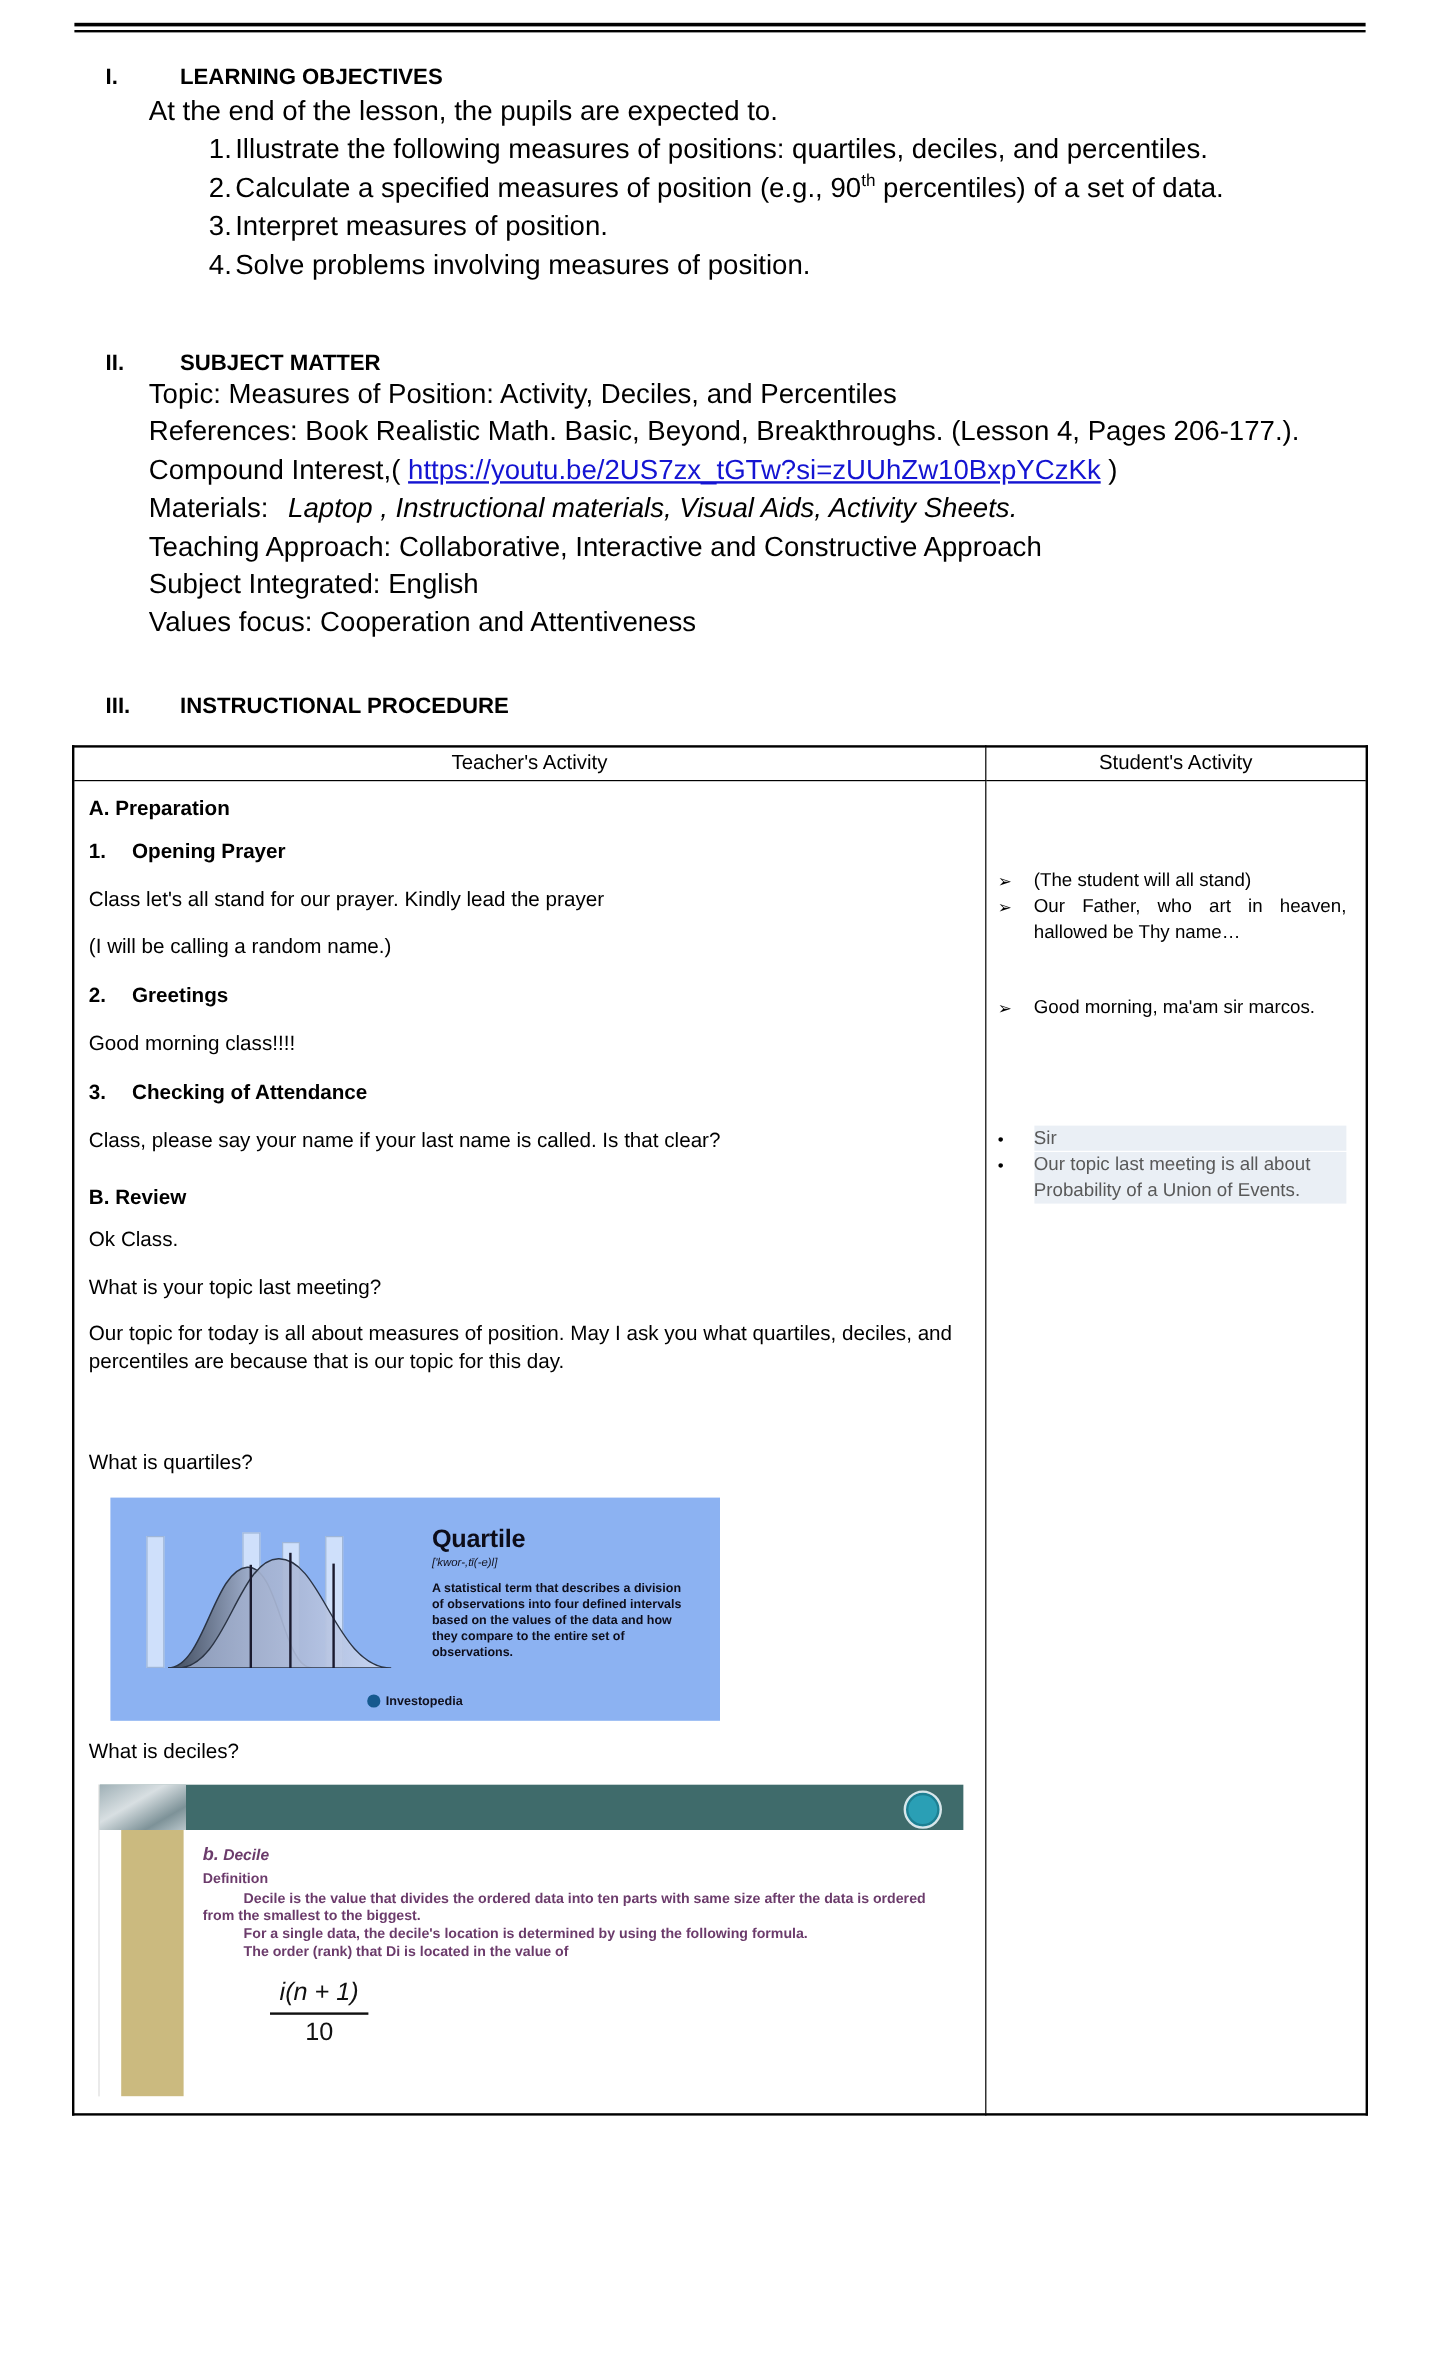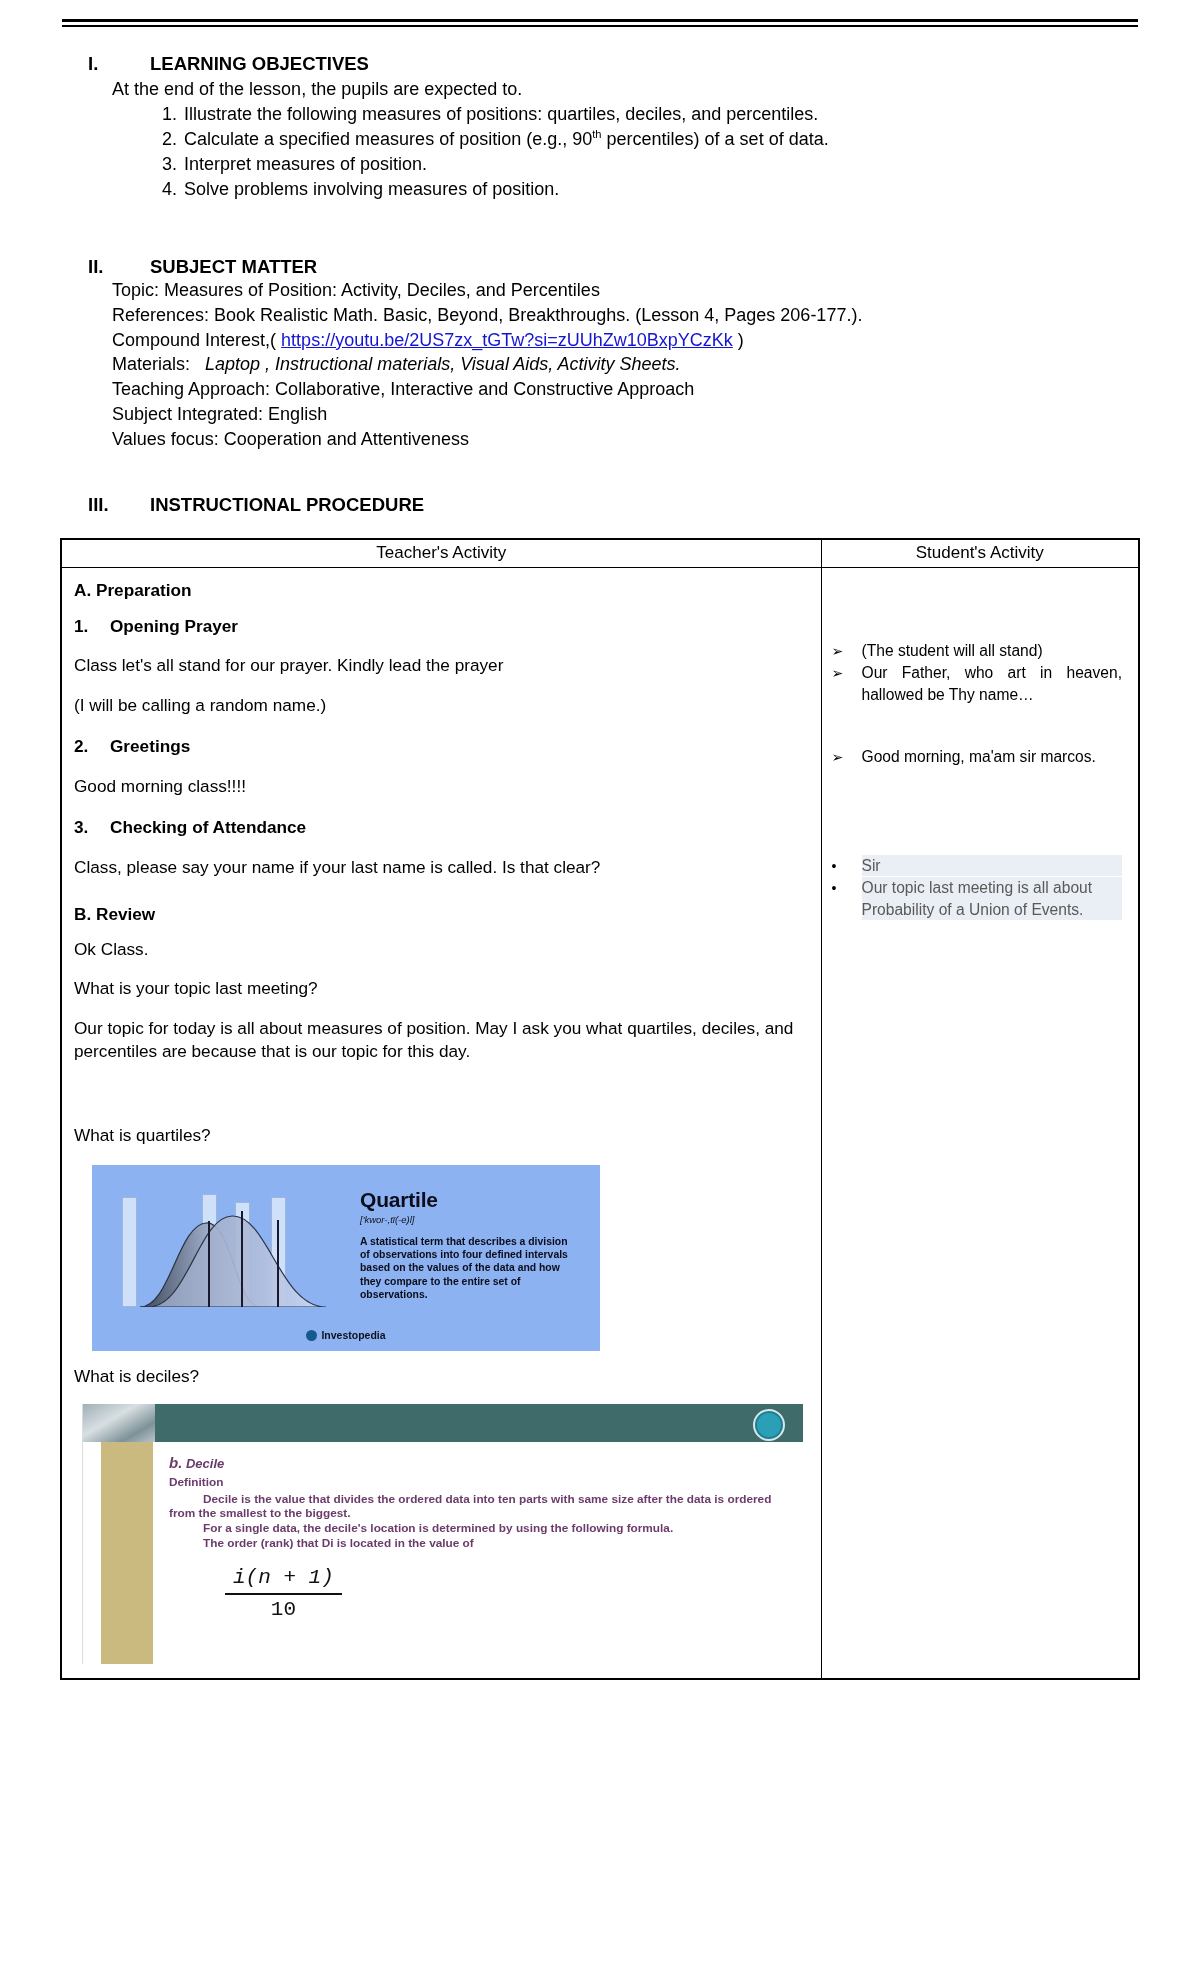--- a/index.html
+++ b/index.html
@@ -50,22 +50,23 @@
     font-size: 18.5px;
     padding-left: 88px;
   }
   .sec-num {
     width: 62px;
     flex: 0 0 62px;
   }
   .sec-body {
     padding-left: 112px;
     padding-right: 60px;
-    font-size: 18px;
+    font-size: 23px;
     line-height: 1.38;
+    margin-left: 12px;
   }
   .sec-body .lead { margin-top: 2px; }
   .obj-list {
     margin: 0;
     padding-left: 50px;
     list-style: none;
   }
   .obj-list li {
     position: relative;
     padding-left: 22px;
@@ -288,21 +289,21 @@
     font-style: italic;
     font-size: 13px;
     margin-bottom: 2px;
   }
   .d-b .bb { font-size: 15px; font-weight: bold; font-style: italic; }
   .d-defn { margin-bottom: 2px; }
   .d-para { text-indent: 34px; }
   .d-formula {
     margin-top: 14px;
     margin-left: 56px;
-    font-family: Liberation Mono, monospace;
+    font-family: Liberation Sans, sans-serif;
     color: #111;
     font-weight: normal;
     display: inline-block;
     text-align: center;
   }
   .d-formula .nume {
     font-size: 21px;
     font-style: italic;
     border-bottom: 2px solid #111;
     padding: 0 8px 2px 8px;

